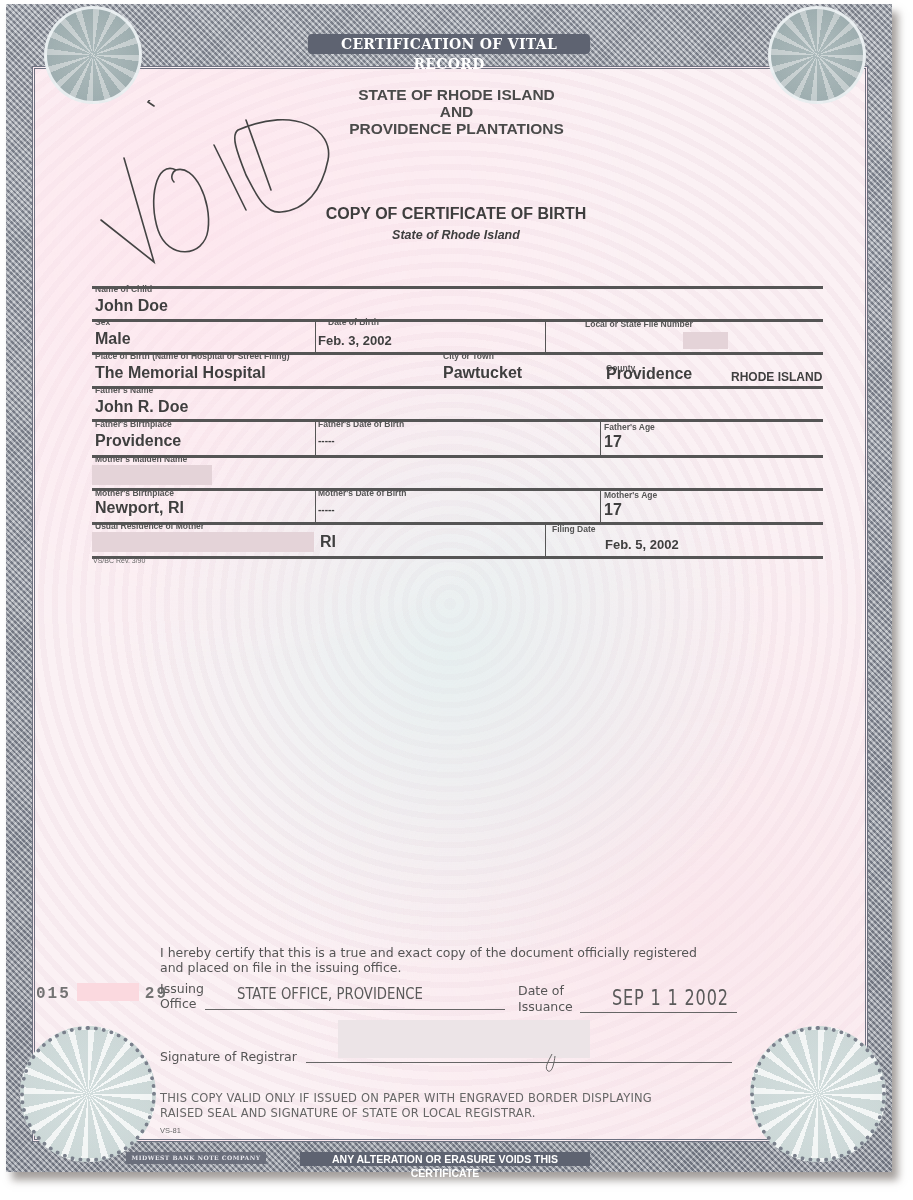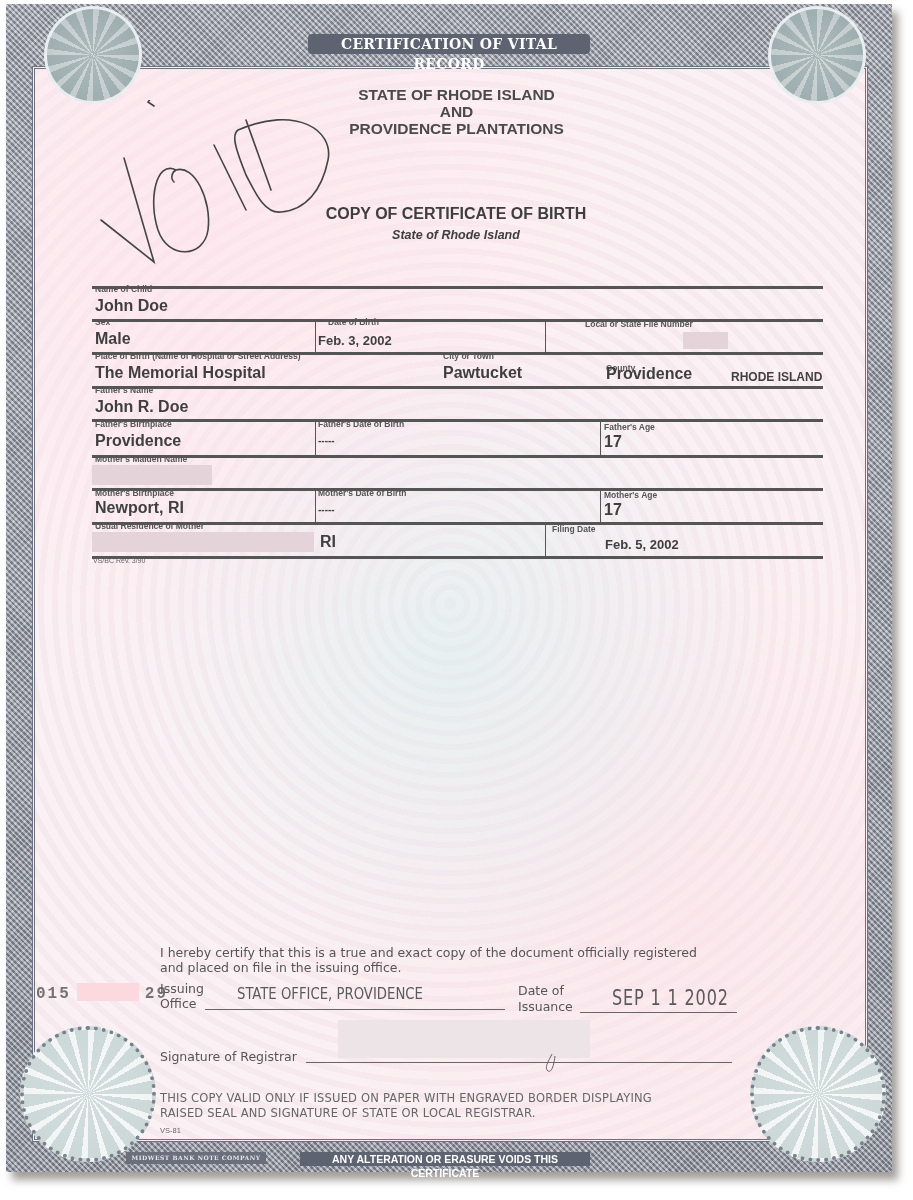--- a/index.html
+++ b/index.html
@@ -140,21 +140,21 @@
 <div class="lbl" style="left:95px; top:285px;">Name of Child</div>
 <div class="val" style="left:95px; top:297px;">John Doe</div>
 
 <div class="lbl" style="left:95px; top:318px;">Sex</div>
 <div class="val" style="left:95px; top:330px;">Male</div>
 <div class="lbl" style="left:328px; top:318px;">Date of Birth</div>
 <div class="val-sm" style="left:318px; top:333px;">Feb. 3, 2002</div>
 <div class="lbl" style="left:553px; top:320px;margin-left:32px;">Local or State File Number</div>
 <div class="redact" style="left:683px; top:332px; width:45px; height:17px;"></div>
 
-<div class="lbl" style="left:95px; top:352px;">Place of Birth (Name of Hospital or Street Address)</div>
+<div class="lbl" style="left:95px; top:352px;">Place of Birth (Name of Hospital or Street Filing)</div>
 <div class="val" style="left:95px; top:364px;">The Memorial Hospital</div>
 <div class="lbl" style="left:443px; top:352px;">City or Town</div>
 <div class="val" style="left:443px; top:364px;">Pawtucket</div>
 <div class="lbl" style="left:606px; top:364px;">County</div>
 <div class="val" style="left:606px; top:365px;">Providence</div>
 <div class="val-sm" style="left:731px; top:370px; font-size:12px;">RHODE ISLAND</div>
 
 <div class="lbl" style="left:95px; top:386px;">Father's Name</div>
 <div class="val" style="left:95px; top:398px;">John R. Doe</div>
 

